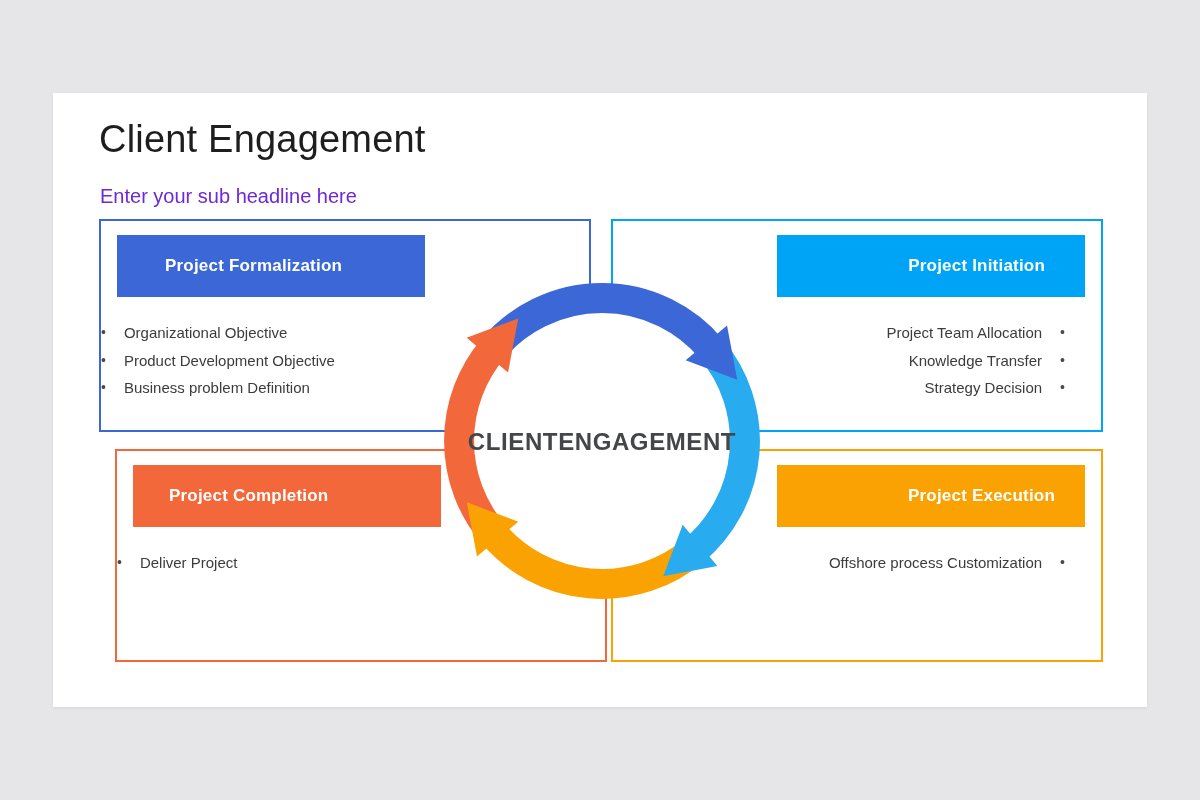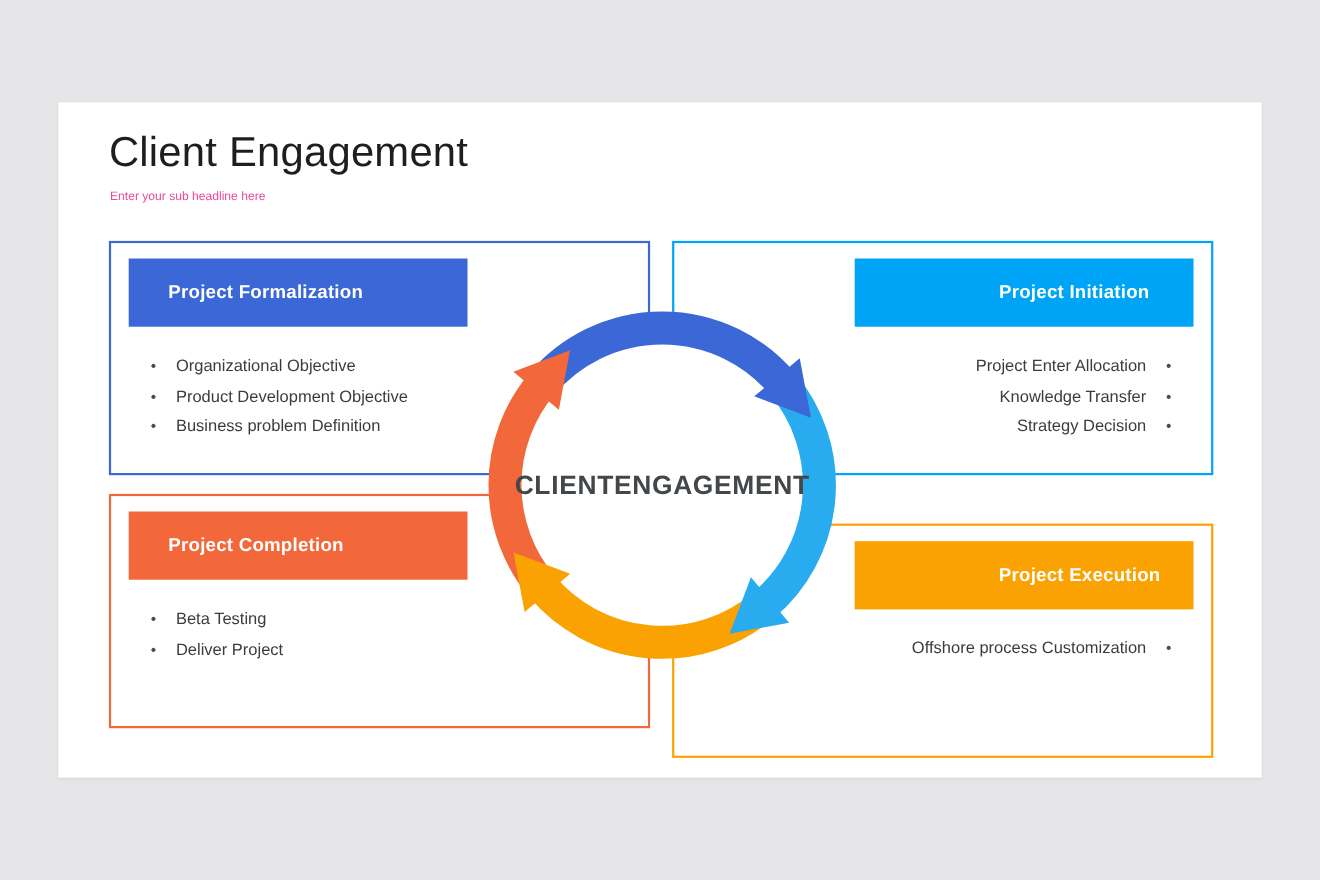--- a/index.html
+++ b/index.html
@@ -15,49 +15,49 @@
     width:1094px; height:614px;
     background:#ffffff;
     box-shadow:0 1px 3px rgba(0,0,0,0.08);
   }
   .slide-title {
     position:absolute; left:46px; top:25px;
     font-size:38px; font-weight:500; color:#1e1e1e;
     letter-spacing:0.2px;
   }
   .slide-subtitle {
-    position:absolute; left:47px; top:80px;
-    font-size:11px; font-weight:400; color:#ec4899;
+    position:absolute; left:47px; top:92px;
+    font-size:20px; font-weight:400; color:#6d28d9;
   }
   .quad {
     position:absolute; width:492px; height:213px;
     background:#ffffff; border:2px solid transparent;
   }
   .quad.tl { left:46px;  top:126px; border-color:#3b68d6; }
   .quad.tr { left:558px; top:126px; border-color:#00a4f7; }
-  .quad.bl { left:46px;  top:356px; border-color:#f2683b; }
-  .quad.br { left:558px; top:356px; border-color:#fba203;margin-top:27px; }
+  .quad.bl { left:62px;  top:356px; border-color:#f2683b; }
+  .quad.br { left:558px; top:356px; border-color:#fba203; }
   .quad-header {
     position:absolute; top:14px; width:308px; height:62px;
     display:flex; align-items:center;
     color:#ffffff; font-size:17px; font-weight:700; letter-spacing:0.2px;
   }
-  .quad.tl .quad-header { left:16px; background:#3b68d6; padding-left:36px; }
+  .quad.tl .quad-header { left:16px; background:#3b68d6; padding-left:48px; }
   .quad.bl .quad-header { left:16px; background:#f2683b; padding-left:36px; }
   .quad.tr .quad-header { right:16px; background:#00a4f7; justify-content:flex-end; padding-right:40px; }
   .quad.br .quad-header { right:16px; background:#fba203; justify-content:flex-end; padding-right:30px; }
   .bullets {
     position:absolute; top:98px; left:0; right:0;
     list-style:none;
   }
   .bullets li {
     display:flex; align-items:center;
     font-size:15px; color:#3c3c3c; line-height:27.5px;
   }
-  .quad.tl .bullets li, .quad.bl .bullets li { padding-left:36px; }
+  .quad.tl .bullets li, .quad.bl .bullets li { }
   .quad.tr .bullets li, .quad.br .bullets li { flex-direction:row-reverse; padding-right:36px; }
   .bullets li::before {
     content:"\2022";
     color:#4a4a4a; font-size:14px;
   }
   .quad.tl .bullets li::before, .quad.bl .bullets li::before { margin-right:18px; }
   .quad.tr .bullets li::before, .quad.br .bullets li::before { margin-left:18px; }
   .cycle-wrap {
     position:absolute; left:369px; top:168px;
     width:360px; height:360px;
@@ -83,30 +83,29 @@
     <ul class="bullets">
       <li>Organizational Objective</li>
       <li>Product Development Objective</li>
       <li>Business problem Definition</li>
     </ul>
   </div>
 
   <div class="quad tr">
     <div class="quad-header">Project Initiation</div>
     <ul class="bullets">
-      <li>Project Enter Allocation</li>
+      <li>Project Team Allocation</li>
       <li>Knowledge Transfer</li>
       <li>Strategy Decision</li>
     </ul>
   </div>
 
   <div class="quad bl">
     <div class="quad-header">Project Completion</div>
     <ul class="bullets">
-      <li>Beta Testing</li>
       <li>Deliver Project</li>
     </ul>
   </div>
 
   <div class="quad br">
     <div class="quad-header">Project Execution</div>
     <ul class="bullets">
       <li>Offshore process Customization</li>
     </ul>
   </div>

